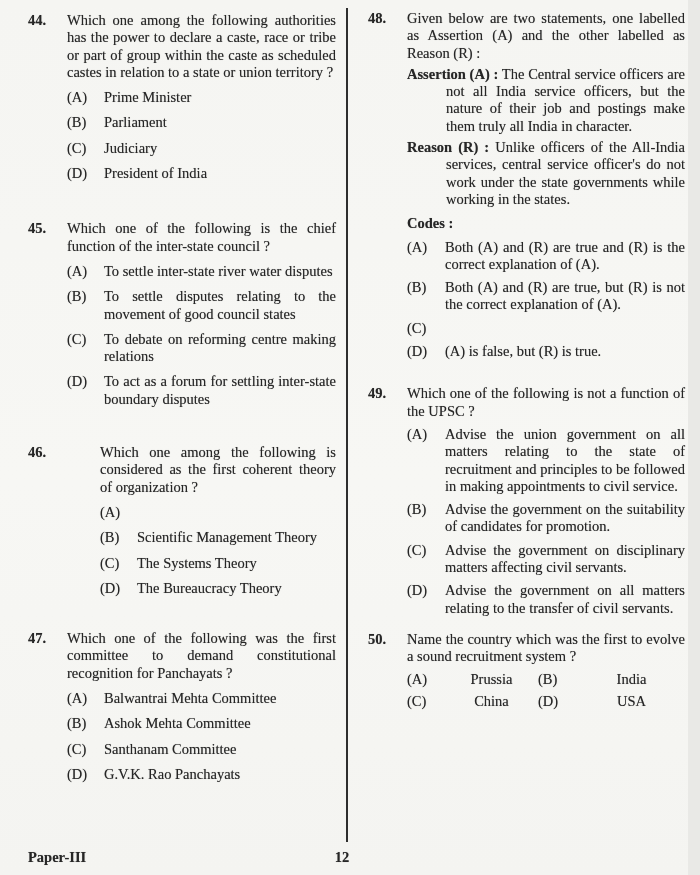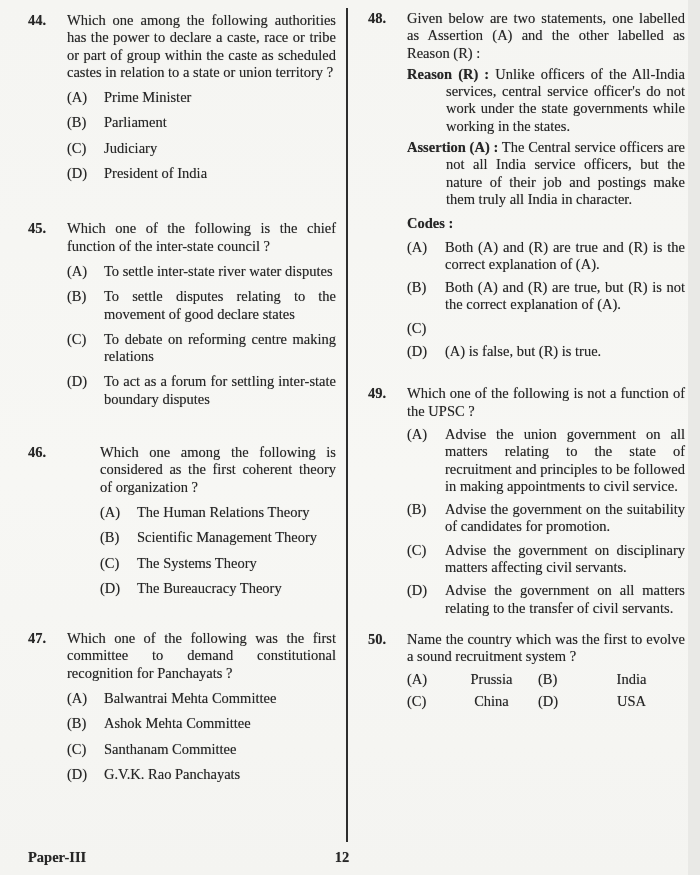--- a/index.html
+++ b/index.html
@@ -99,40 +99,39 @@
     <div class="q mt38">
       <div class="qnum">45.</div>
       <div class="qbody">
         <div class="qtext">Which one of the following is the chief function of the inter-state council ?</div>
         <div class="opt">
           <span class="optlabel">(A)</span>
           <span class="opttext">To settle inter-state river water disputes</span>
         </div>
         <div class="opt">
           <span class="optlabel">(B)</span>
-          <span class="opttext">To settle disputes relating to the movement of good declare states</span>
+          <span class="opttext">To settle disputes relating to the movement of good council states</span>
         </div>
         <div class="opt">
           <span class="optlabel">(C)</span>
           <span class="opttext">To debate on reforming centre making relations</span>
         </div>
         <div class="opt">
           <span class="optlabel">(D)</span>
           <span class="opttext">To act as a forum for settling inter-state boundary disputes</span>
         </div>
       </div>
     </div>
 
     <div class="q mt36">
       <div class="qnum">46.</div>
       <div class="qbody">
         <div class="qtext">Which one among the following is considered as the first coherent theory of organization ?</div>
         <div class="opt">
           <span class="optlabel">(A)</span>
-          <span class="opttext">The Human Relations Theory</span>
         </div>
         <div class="opt">
           <span class="optlabel">(B)</span>
           <span class="opttext">Scientific Management Theory</span>
         </div>
         <div class="opt">
           <span class="optlabel">(C)</span>
           <span class="opttext">The Systems Theory</span>
         </div>
         <div class="opt">
@@ -166,27 +165,27 @@
     </div>
 
   </div>
 
   <div class="col col-right">
 
     <div class="q">
       <div class="qnum">48.</div>
       <div class="qbody">
         <div class="qtext">Given below are two statements, one labelled as Assertion (A) and the other labelled as Reason (R) :</div>
+        <div class="hang">
+          <b>Assertion (A) :</b>
+          <span>The Central service officers are not all India service officers, but the nature of their job and postings make them truly all India in character.</span>
+        </div>
         <div class="hang">
           <b>Reason (R) :</b>
           <span>Unlike officers of the All-India services, central service officer's do not work under the state governments while working in the states.</span>
-        </div>
-        <div class="hang">
-          <b>Assertion (A) :</b>
-          <span>The Central service officers are not all India service officers, but the nature of their job and postings make them truly all India in character.</span>
         </div>
         <div class="codes-heading">Codes :</div>
         <div class="opt">
           <span class="optlabel">(A)</span>
           <span class="opttext">Both (A) and (R) are true and (R) is the correct explanation of (A).</span>
         </div>
         <div class="opt">
           <span class="optlabel">(B)</span>
           <span class="opttext">Both (A) and (R) are true, but (R) is not the correct explanation of (A).</span>
         </div>

